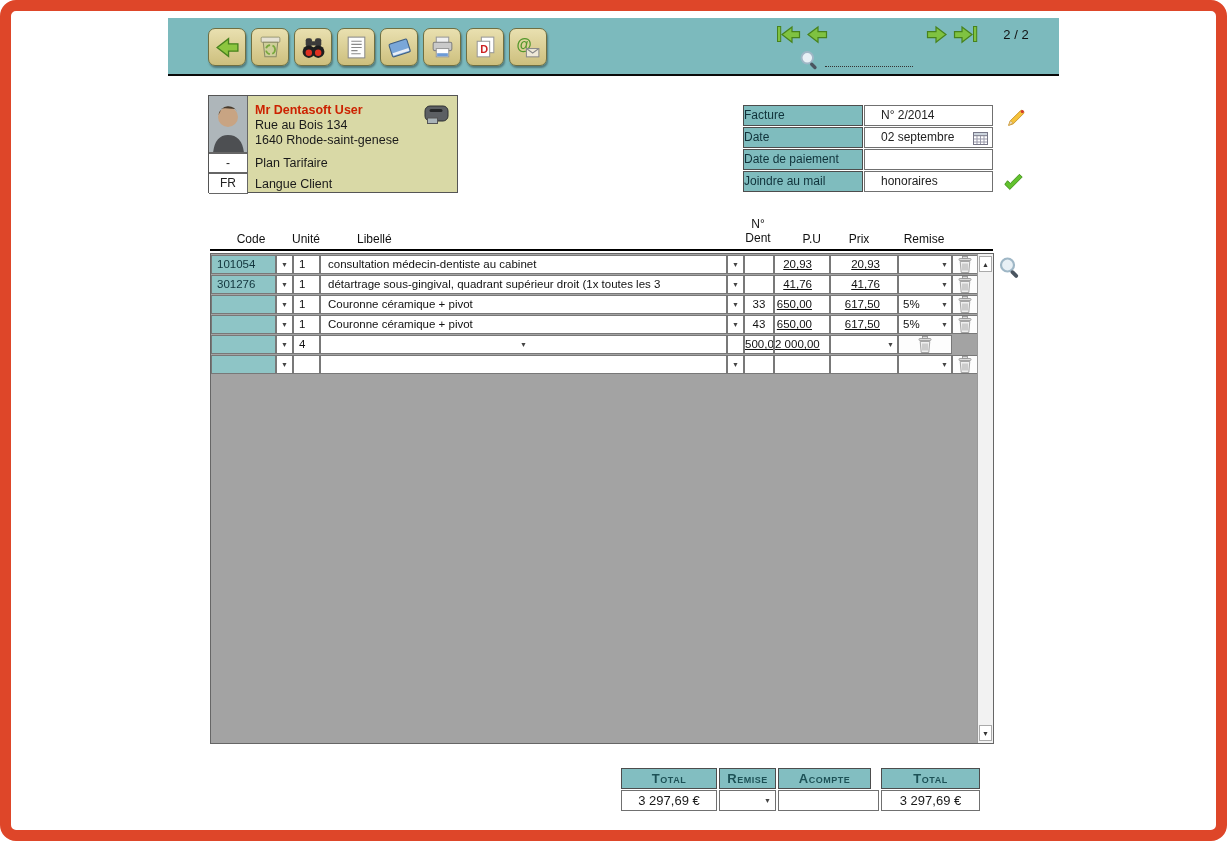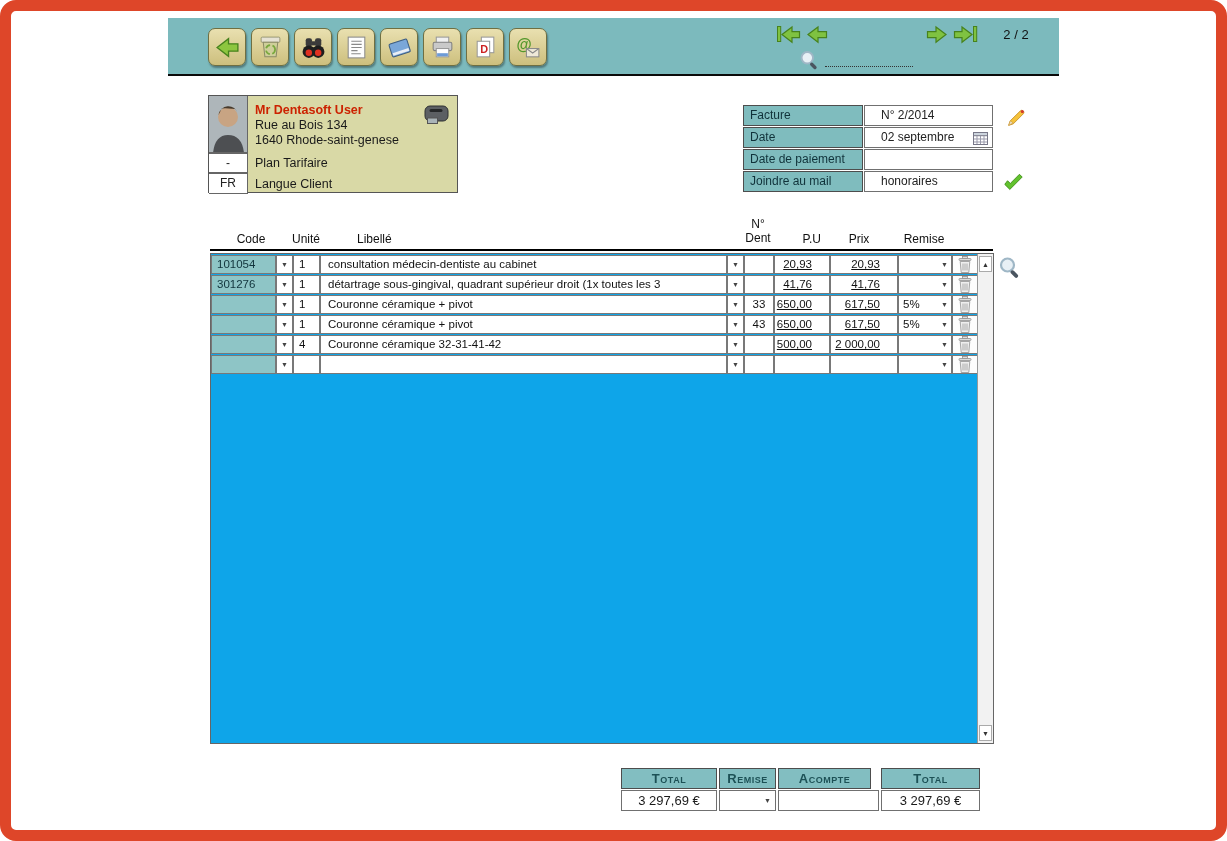--- a/index.html
+++ b/index.html
@@ -37,21 +37,21 @@
   .p-name { position:absolute; left:46px; top:7px; font-size:12.5px; font-weight:bold; color:#cc2200; }
   .p-addr1 { position:absolute; left:46px; top:22px; font-size:12.5px; color:#1a1a1a; }
   .p-addr2 { position:absolute; left:46px; top:37px; font-size:12.5px; color:#1a1a1a; }
   .p-plan-l { position:absolute; left:46px; top:60px; font-size:12.5px; color:#1a1a1a; }
   .p-lang-l { position:absolute; left:46px; top:81px; font-size:12.5px; color:#1a1a1a; }
   .p-printer { position:absolute; right:6px; top:6px; width:29px; height:25px; cursor:pointer; }
 
   
   .inv-label { position:absolute; left:732px; width:120px; height:21px; background:#7fbcbe;
                border:1px solid #4d4d4d; font-size:12px; color:#10323a; line-height:19px;
-               padding-left:6px; }
+               }
   .inv-value { position:absolute; left:853px; width:129px; height:21px; background:#fff;
                border:1px solid #707070; font-size:12px; color:#222; line-height:19px;
                padding-left:16px; }
   .icon-abs { position:absolute; cursor:pointer; }
 
   
   .thead { position:absolute; left:199px; top:206px; width:767px; height:32px;
            display:grid; grid-template-columns:65px 17px 27px 407px 17px 30px 56px 68px 54px 26px;
            align-items:end; font-size:12px; color:#111; padding-bottom:2px; }
   .th { padding-bottom:1px; }
@@ -59,21 +59,21 @@
   .th-unit { grid-column:3; text-align:center; }
   .th-lib  { grid-column:4; padding-left:38px; }
   .th-dent { grid-column:6; text-align:center; line-height:1.15; }
   .th-pu   { grid-column:7; text-align:right; padding-right:8px; }
   .th-prix { grid-column:8; text-align:center; padding-right:8px; }
   .th-rem  { grid-column:9; text-align:center; }
   .thead-line { position:absolute; left:199px; top:238px; width:783px; height:2px; background:#000; }
 
   
   .tcontainer { position:absolute; left:199px; top:242px; width:784px; height:491px;
-                background:#0ea5e9; border:1px solid #666; }
+                background:#a3a3a3; border:1px solid #666; }
   .rows { position:absolute; left:0; top:1px; }
   .trow { display:grid; grid-template-columns:65px 17px 27px 407px 17px 30px 56px 68px 54px 26px;
           height:20px; }
   .cell { border:1px solid #787878; background:#fff; height:19px; font-size:11.5px;
           color:#111; line-height:17px; overflow:hidden; white-space:nowrap; }
   .cell.code { background:#8ec5c6; padding-left:5px; color:#11343c; }
   .cell.dd { display:flex; align-items:center; justify-content:center; font-size:7px;
              color:#444; cursor:pointer; }
   .cell.unit { padding-left:5px; }
   .cell.lbl { padding-left:7px; }
@@ -371,21 +371,20 @@
               <line x1="7" y1="7.5" x2="7" y2="14.5" stroke="#aaa"></line>
               <line x1="9" y1="7.5" x2="9" y2="14.5" stroke="#aaa"></line>
             </svg>
           </div>
       </div>
 
       <div class="trow">
         <div class="cell code"></div>
         <div class="cell dd">▼</div>
         <div class="cell unit">4</div>
-        <div class="cell lbl">Couronne céramique 32-31-41-42</div>
         <div class="cell dd">▼</div>
         <div class="cell dent"></div>
         <div class="cell num">500,00</div>
         <div class="cell num">2 000,00</div>
         <div class="cell rem">
             <span></span>
             <span class="rem-arrow">▼</span>
           </div>
         <div class="cell trash">
             <svg width="14" height="17" viewBox="0 0 14 17">

